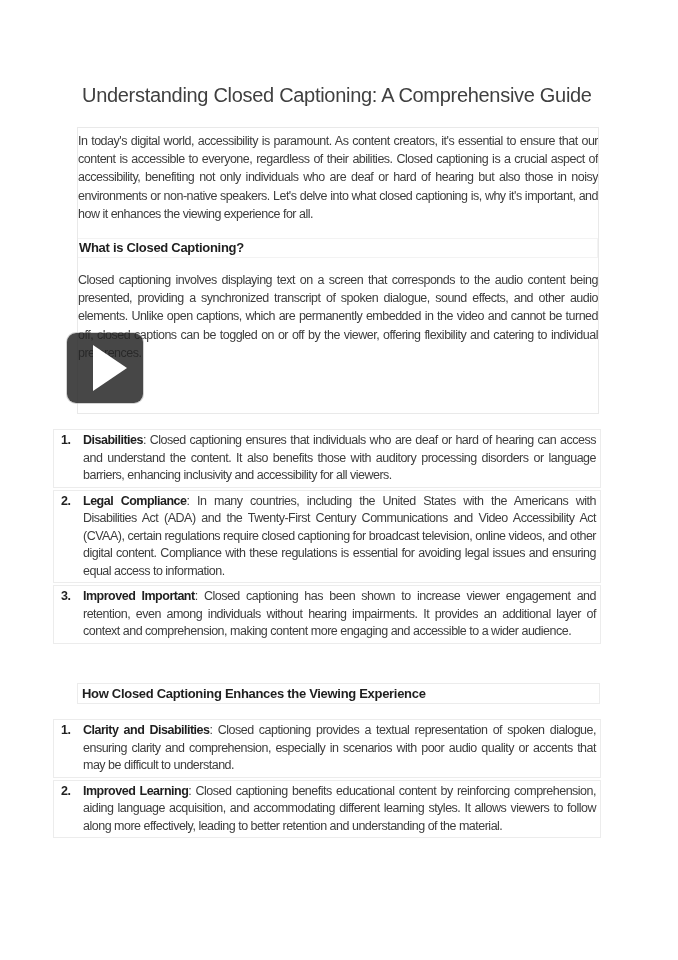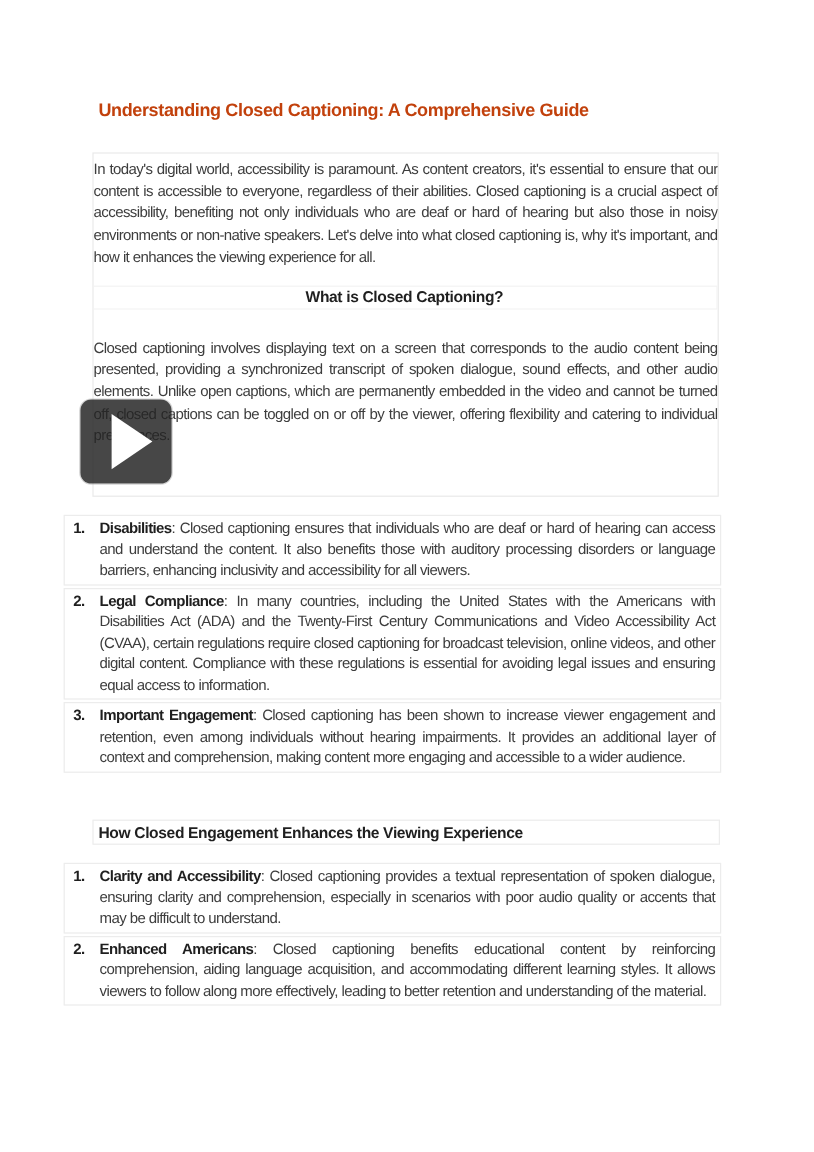--- a/index.html
+++ b/index.html
@@ -7,44 +7,44 @@
     position:relative;
     width:678px;height:960px;
     background:#ffffff;
     font-family:"Liberation Sans",sans-serif;
     color:#3d3d3d;
     overflow:hidden;
   }
   .doc-title{
     position:absolute;left:82px;top:84px;width:540px;
     margin:0;
-    font-size:15px;font-weight:bold;color:#c2410c;
+    font-size:20px;font-weight:normal;color:#404040;
     letter-spacing:-0.3px;
   }
   .box-a{
     position:absolute;left:77px;top:127px;width:522px;height:287px;
     box-sizing:border-box;
     border:1px solid #e9e9e9;
     padding:0 0;
     overflow:hidden;
   }
   .body-text{
     font-size:12.5px;line-height:18.2px;
     letter-spacing:-0.5px;
     text-align:justify;
     margin:0;
   }
   .intro-para{margin-top:4px;}
   .sec-heading{
     font-size:13px;font-weight:bold;color:#1f1f1f;
     letter-spacing:-0.3px;
-    margin:0;line-height:16px;text-align:center;
+    margin:0;line-height:16px;
   }
   .h-what{margin-top:15px;border:1px solid #f3f3f3;padding:1px 2px;margin-left:-2px;}
-  .p-what{margin-top:23px;}
+  .p-what{margin-top:13px;}
   .h-why{margin-top:16px;padding-left:1px;}
   .num-list{
     position:absolute;left:53px;width:548px;
     box-sizing:border-box;
     list-style:none;margin:0;padding:0;
   }
   .why-list{top:429px;}
   .how-list{top:719px;}
   .num-list li{
     position:relative;
@@ -104,28 +104,28 @@
   </div>
 
   <ol class="num-list why-list">
     <li>
       <span class="li-num">1.</span><span class="li-term">Disabilities</span><span>: Closed captioning ensures that individuals who are deaf or hard of hearing can access and understand the content. It also benefits those with auditory processing disorders or language barriers, enhancing inclusivity and accessibility for all viewers.</span>
     </li>
     <li>
       <span class="li-num">2.</span><span class="li-term">Legal Compliance</span><span>: In many countries, including the United States with the Americans with Disabilities Act (ADA) and the Twenty-First Century Communications and Video Accessibility Act (CVAA), certain regulations require closed captioning for broadcast television, online videos, and other digital content. Compliance with these regulations is essential for avoiding legal issues and ensuring equal access to information.</span>
     </li>
     <li>
-      <span class="li-num">3.</span><span class="li-term">Important Engagement</span><span>: Closed captioning has been shown to increase viewer engagement and retention, even among individuals without hearing impairments. It provides an additional layer of context and comprehension, making content more engaging and accessible to a wider audience.</span>
+      <span class="li-num">3.</span><span class="li-term">Improved Important</span><span>: Closed captioning has been shown to increase viewer engagement and retention, even among individuals without hearing impairments. It provides an additional layer of context and comprehension, making content more engaging and accessible to a wider audience.</span>
     </li>
   </ol>
 
-  <div class="how-heading-box">How Closed Engagement Enhances the Viewing Experience</div>
+  <div class="how-heading-box">How Closed Captioning Enhances the Viewing Experience</div>
 
   <ol class="num-list how-list">
     <li>
-      <span class="li-num">1.</span><span class="li-term">Clarity and Accessibility</span><span>: Closed captioning provides a textual representation of spoken dialogue, ensuring clarity and comprehension, especially in scenarios with poor audio quality or accents that may be difficult to understand.</span>
+      <span class="li-num">1.</span><span class="li-term">Clarity and Disabilities</span><span>: Closed captioning provides a textual representation of spoken dialogue, ensuring clarity and comprehension, especially in scenarios with poor audio quality or accents that may be difficult to understand.</span>
     </li>
     <li>
-      <span class="li-num">2.</span><span class="li-term">Enhanced Americans</span><span>: Closed captioning benefits educational content by reinforcing comprehension, aiding language acquisition, and accommodating different learning styles. It allows viewers to follow along more effectively, leading to better retention and understanding of the material.</span>
+      <span class="li-num">2.</span><span class="li-term">Improved Learning</span><span>: Closed captioning benefits educational content by reinforcing comprehension, aiding language acquisition, and accommodating different learning styles. It allows viewers to follow along more effectively, leading to better retention and understanding of the material.</span>
     </li>
   </ol>
 
 </div>
 
 </body></html>

